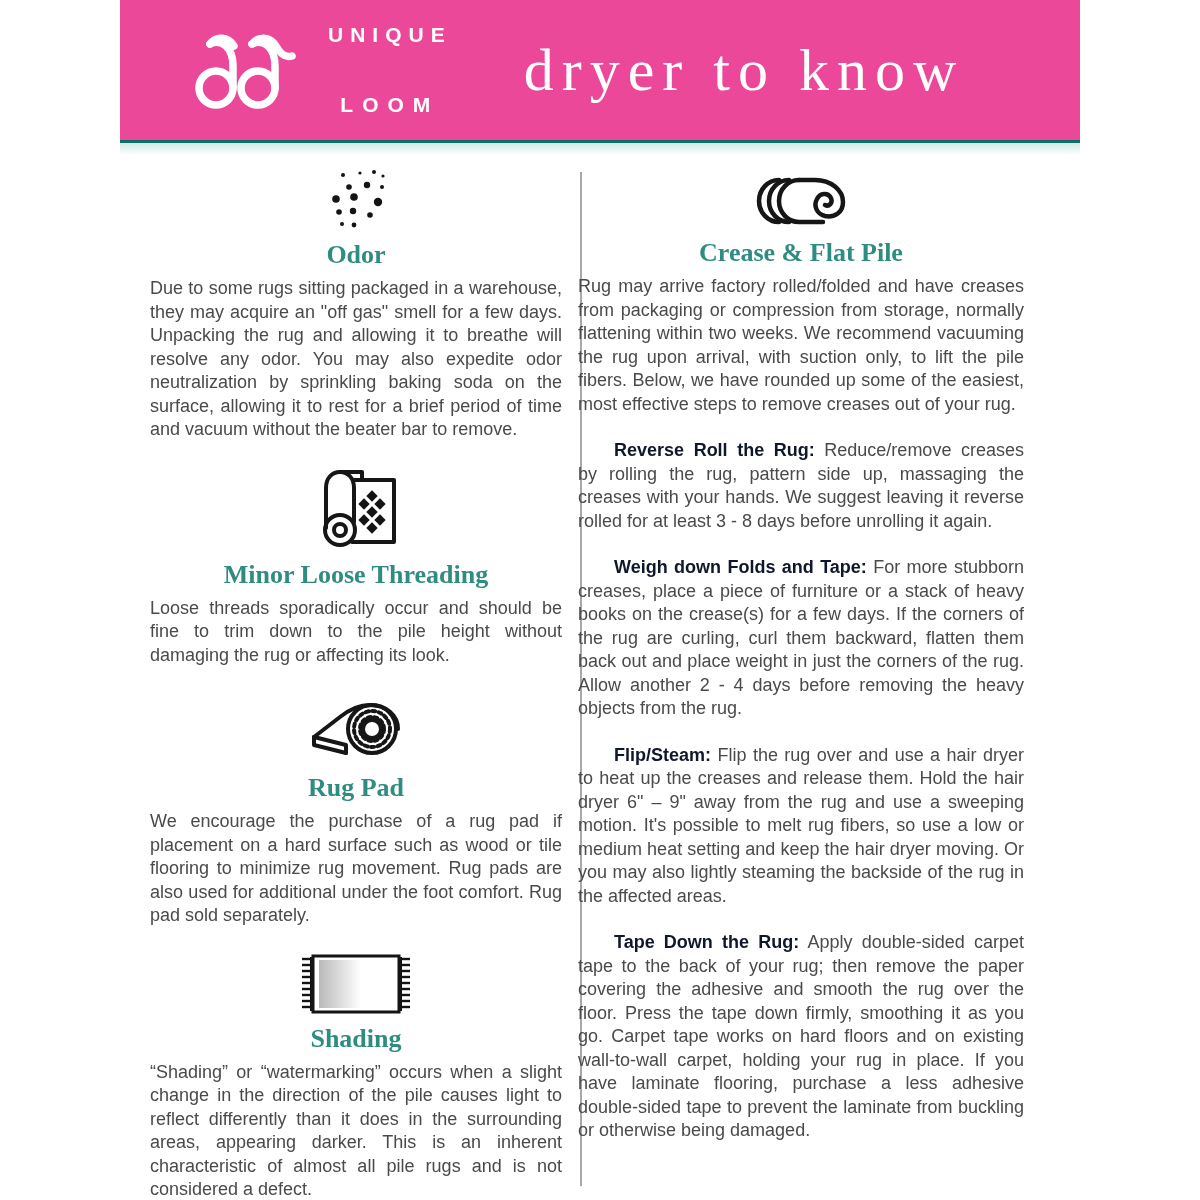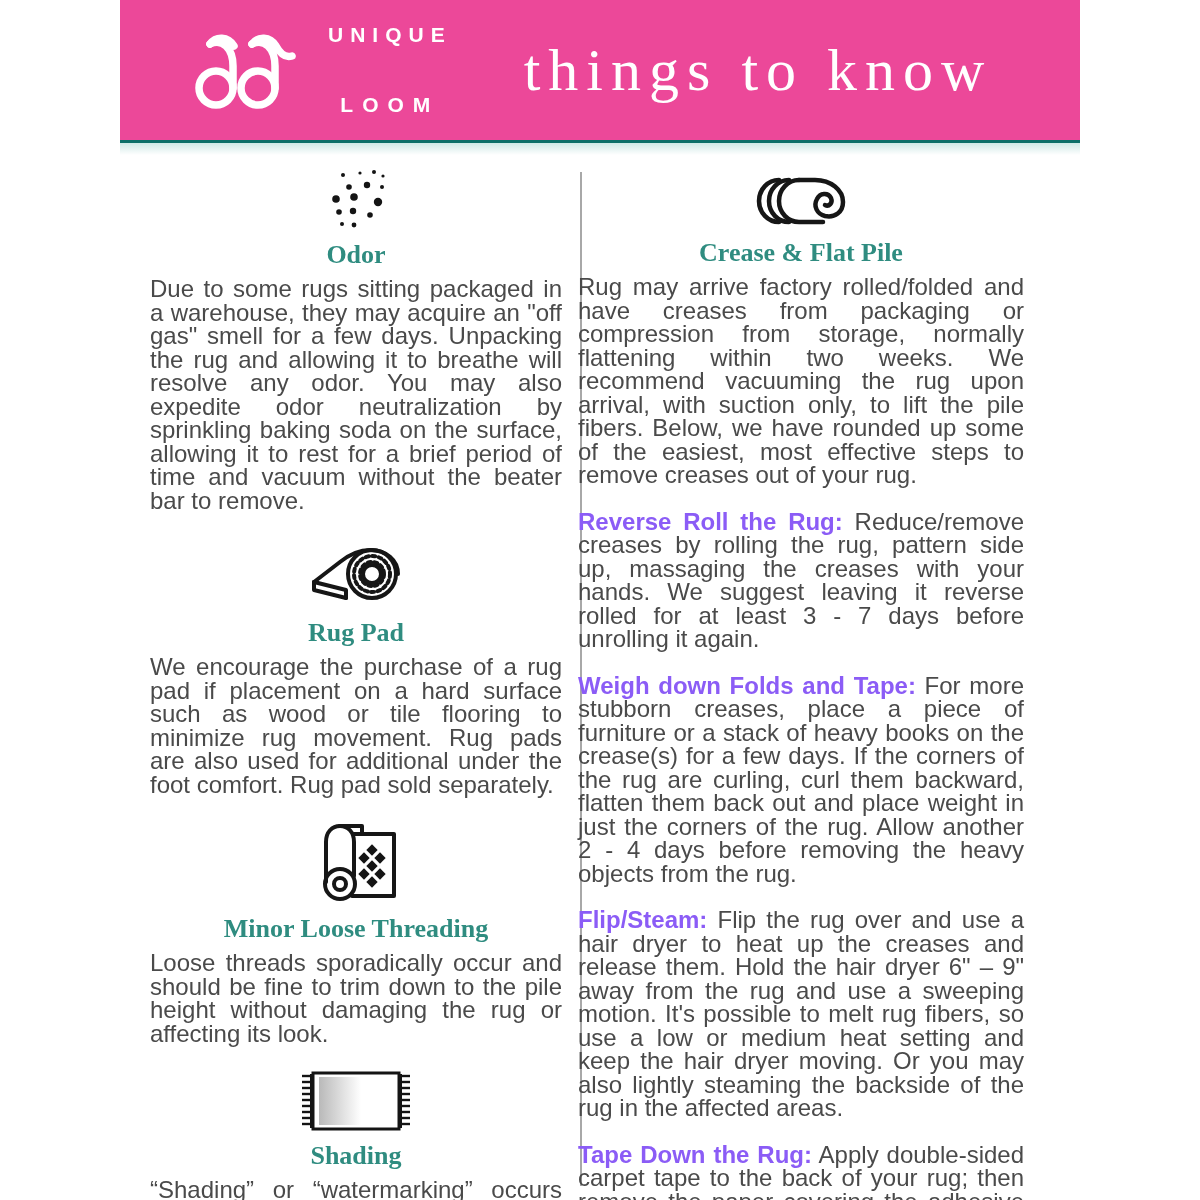--- a/index.html
+++ b/index.html
@@ -19,26 +19,26 @@
 
   .divider{position:absolute;left:580px;top:172px;width:2px;height:1014px;background:#a8a8a8;}
 
   .col{position:absolute;top:168px;}
   .col-left{left:150px;width:412px;}
   .col-right{left:578px;top:172px;width:446px;}
 
   .icon-wrap{text-align:center;margin:0 0 8px 0;}
   .section-title{font-family:"Liberation Serif",serif;color:#2f8c80;font-size:26px;font-weight:bold;
           text-align:center;margin:0 0 7px 0;}
-  .body-text{color:#4a4a4a;font-size:24px;line-height:23.5px;text-align:justify;margin:0;}
+  .body-text{color:#4a4a4a;font-size:18px;line-height:23.5px;text-align:justify;margin:0;}
   .section{margin-bottom:24px;}
   .section:last-child{margin-bottom:9px;}
 
   .step{margin-top:23px;}
-  .step b{color:#8b5cf6;}
+  .step b{color:#0f172a;margin-left:36px;}
 
   svg{display:block;margin:0 auto;}
   .ink{stroke:#161616;fill:none;stroke-linecap:round;stroke-linejoin:round;}
 </style>
 </head>
 <body>
 
 <div class="page">
 
   <div class="header">
@@ -51,21 +51,21 @@
           <circle cx="76" cy="66" r="17"></circle>
           <path d="M 93 66 L 93 44 C 93 26 82 16 70 22"></path>
           <path d="M 70 22 C 76 14 88 14 94 24 C 99 33 104 36 110 34"></path>
         </g>
       </svg>
       <div class="brand-text">
         <div>UNIQUE</div>
         <div class="l2">LOOM</div>
       </div>
     </div>
-    <div class="main-title">things to know</div>
+    <div class="main-title">dryer to know</div>
   </div>
   <div class="header-fade"></div>
 
   <div class="divider"></div>
 
   <div class="col col-left">
 
     <div class="section">
       <div class="icon-wrap">
         <svg width="66" height="64" viewBox="0 0 66 64">
@@ -87,60 +87,60 @@
               <circle cx="31" cy="57" r="2.4"></circle>
           </g>
         </svg>
       </div>
       <h2 class="section-title">Odor</h2>
       <p class="body-text">Due to some rugs sitting packaged in a warehouse, they may acquire an "off gas" smell for a few days. Unpacking the rug and allowing it to breathe will resolve any odor. You may also expedite odor neutralization by sprinkling baking soda on the surface, allowing it to rest for a brief period of time and vacuum without the beater bar to remove.</p>
     </div>
 
     <div class="section">
       <div class="icon-wrap">
+        <svg width="92" height="86" viewBox="0 0 92 86">
+          <g class="ink" stroke-width="4">
+            <path d="M 30 6 C 38 6 44 12 44 22 L 44 56"></path>
+            <path d="M 30 6 C 22 6 16 12 16 22 L 16 62"></path>
+            <path d="M 30 6 L 52 6 L 52 12"></path>
+            <circle cx="30" cy="64" r="15"></circle>
+            <circle cx="30" cy="64" r="6"></circle>
+            <path d="M 44 14 L 84 14 L 84 76 L 42 76"></path>
+          </g>
+          <g fill="#141414">
+            <rect x="58" y="26" width="8" height="8" transform="rotate(45 62 30)"></rect>
+            <rect x="50" y="34" width="8" height="8" transform="rotate(45 54 38)"></rect>
+            <rect x="66" y="34" width="8" height="8" transform="rotate(45 70 38)"></rect>
+            <rect x="58" y="42" width="8" height="8" transform="rotate(45 62 46)"></rect>
+            <rect x="50" y="50" width="8" height="8" transform="rotate(45 54 54)"></rect>
+            <rect x="66" y="50" width="8" height="8" transform="rotate(45 70 54)"></rect>
+            <rect x="58" y="58" width="8" height="8" transform="rotate(45 62 62)"></rect>
+          </g>
+        </svg>
+      </div>
+      <h2 class="section-title">Minor Loose Threading</h2>
+      <p class="body-text">Loose threads sporadically occur and should be fine to trim down to the pile height without damaging the rug or affecting its look.</p>
+    </div>
+
+    <div class="section">
+      <div class="icon-wrap">
         <svg width="100" height="74" viewBox="0 0 100 74">
           <g class="ink" stroke-width="4">
             <path d="M 8 46 L 34 26 C 44 18 54 14 64 14 C 80 14 92 24 92 38"></path>
             <path d="M 8 46 L 8 54 L 40 62"></path>
             <path d="M 8 46 L 40 54 L 40 62"></path>
             <circle cx="66" cy="38" r="24"></circle>
             <circle cx="66" cy="38" r="18" stroke-dasharray="3 3.5"></circle>
             <circle cx="66" cy="38" r="12" stroke-dasharray="3 3.5"></circle>
             <circle cx="66" cy="38" r="9"></circle>
           </g>
         </svg>
       </div>
       <h2 class="section-title">Rug Pad</h2>
       <p class="body-text">We encourage the purchase of a rug pad if placement on a hard surface such as wood or tile flooring to minimize rug movement. Rug pads are also used for additional under the foot comfort. Rug pad sold separately.</p>
-    </div>
-
-    <div class="section">
-      <div class="icon-wrap">
-        <svg width="92" height="86" viewBox="0 0 92 86">
-          <g class="ink" stroke-width="4">
-            <path d="M 30 6 C 38 6 44 12 44 22 L 44 56"></path>
-            <path d="M 30 6 C 22 6 16 12 16 22 L 16 62"></path>
-            <path d="M 30 6 L 52 6 L 52 12"></path>
-            <circle cx="30" cy="64" r="15"></circle>
-            <circle cx="30" cy="64" r="6"></circle>
-            <path d="M 44 14 L 84 14 L 84 76 L 42 76"></path>
-          </g>
-          <g fill="#141414">
-            <rect x="58" y="26" width="8" height="8" transform="rotate(45 62 30)"></rect>
-            <rect x="50" y="34" width="8" height="8" transform="rotate(45 54 38)"></rect>
-            <rect x="66" y="34" width="8" height="8" transform="rotate(45 70 38)"></rect>
-            <rect x="58" y="42" width="8" height="8" transform="rotate(45 62 46)"></rect>
-            <rect x="50" y="50" width="8" height="8" transform="rotate(45 54 54)"></rect>
-            <rect x="66" y="50" width="8" height="8" transform="rotate(45 70 54)"></rect>
-            <rect x="58" y="58" width="8" height="8" transform="rotate(45 62 62)"></rect>
-          </g>
-        </svg>
-      </div>
-      <h2 class="section-title">Minor Loose Threading</h2>
-      <p class="body-text">Loose threads sporadically occur and should be fine to trim down to the pile height without damaging the rug or affecting its look.</p>
     </div>
 
     <div class="section">
       <div class="icon-wrap">
         <svg width="110" height="64" viewBox="0 0 110 64">
           <defs>
             <linearGradient id="shadeGrad" x1="0" y1="0" x2="1" y2="0">
               <stop offset="0" stop-color="#b9b9b9"></stop>
               <stop offset="1" stop-color="#ffffff"></stop>
             </linearGradient>
@@ -187,21 +187,21 @@
           <path d="M 26 8 A 20 21 0 1 0 26 50"></path>
           <path d="M 36 8 A 20 21 0 1 0 36 50"></path>
           <path d="M 46 8 A 20 21 0 1 0 46 50 L 70 50"></path>
           <path d="M 46 8 L 62 8 C 78 8 90 18 90 30 C 90 40 82 46 72 44 C 64 42 60 34 64 27 C 67 21 75 20 78 26 C 80 31 76 35 72 33"></path>
         </g>
       </svg>
     </div>
     <h2 class="section-title">Crease &amp; Flat Pile</h2>
     <p class="body-text">Rug may arrive factory rolled/folded and have creases from packaging or compression from storage, normally flattening within two weeks. We recommend vacuuming the rug upon arrival, with suction only, to lift the pile fibers. Below, we have rounded up some of the easiest, most effective steps to remove creases out of your rug.</p>
 
-    <p class="body-text step"><b>Reverse Roll the Rug:</b> <span>Reduce/remove creases by rolling the rug, pattern side up, massaging the creases with your hands. We suggest leaving it reverse rolled for at least 3 - 7 days before unrolling it again.</span></p>
+    <p class="body-text step"><b>Reverse Roll the Rug:</b> <span>Reduce/remove creases by rolling the rug, pattern side up, massaging the creases with your hands. We suggest leaving it reverse rolled for at least 3 - 8 days before unrolling it again.</span></p>
 
     <p class="body-text step"><b>Weigh down Folds and Tape:</b> <span>For more stubborn creases, place a piece of furniture or a stack of heavy books on the crease(s) for a few days. If the corners of the rug are curling, curl them backward, flatten them back out and place weight in just the corners of the rug. Allow another 2 - 4 days before removing the heavy objects from the rug.</span></p>
 
     <p class="body-text step"><b>Flip/Steam:</b> <span>Flip the rug over and use a hair dryer to heat up the creases and release them. Hold the hair dryer 6" – 9" away from the rug and use a sweeping motion. It's possible to melt rug fibers, so use a low or medium heat setting and keep the hair dryer moving. Or you may also lightly steaming the backside of the rug in the affected areas.</span></p>
 
     <p class="body-text step"><b>Tape Down the Rug:</b> <span>Apply double-sided carpet tape to the back of your rug; then remove the paper covering the adhesive and smooth the rug over the floor. Press the tape down firmly, smoothing it as you go. Carpet tape works on hard floors and on existing wall-to-wall carpet, holding your rug in place. If you have laminate flooring, purchase a less adhesive double-sided tape to prevent the laminate from buckling or otherwise being damaged.</span></p>
 
   </div>
 
 </div>

